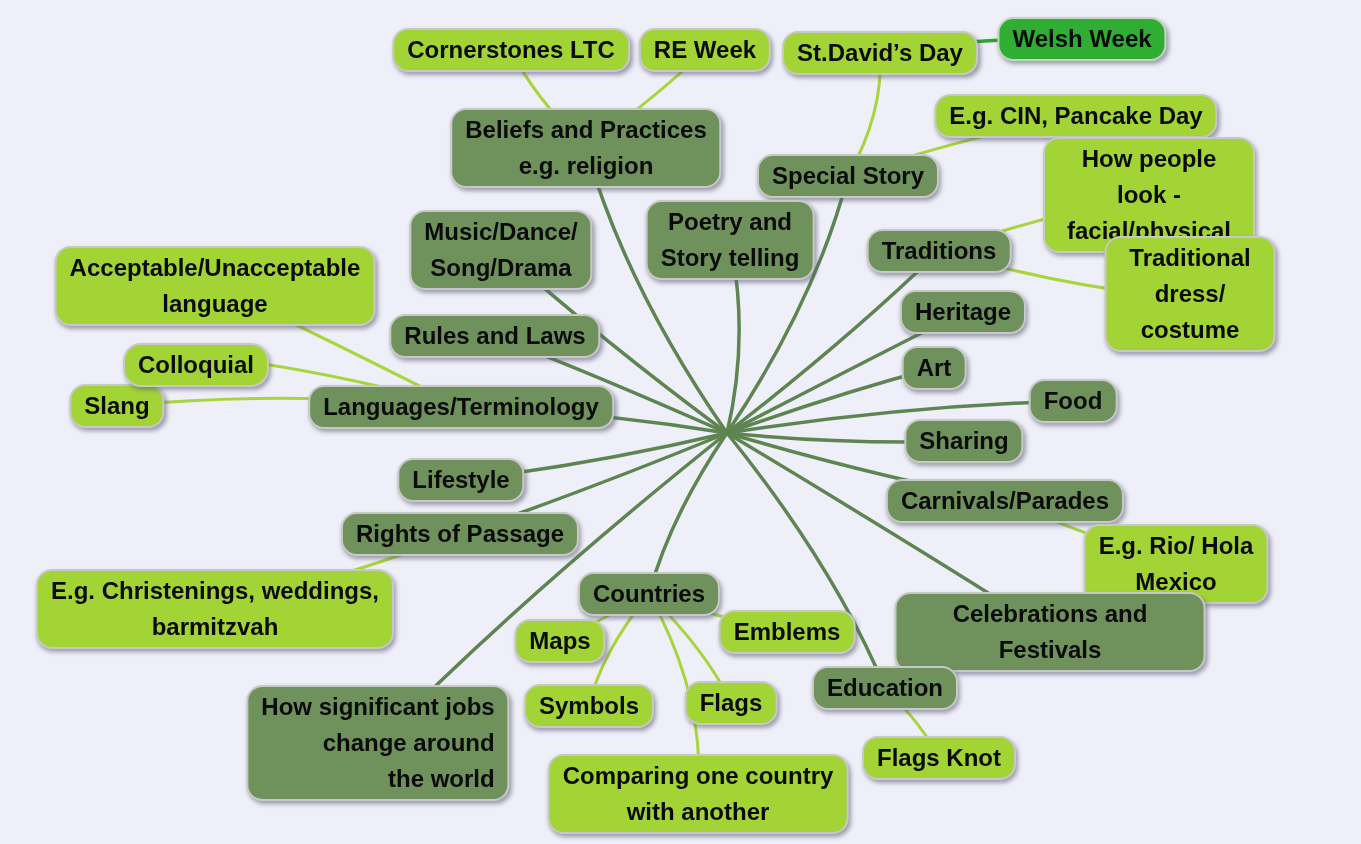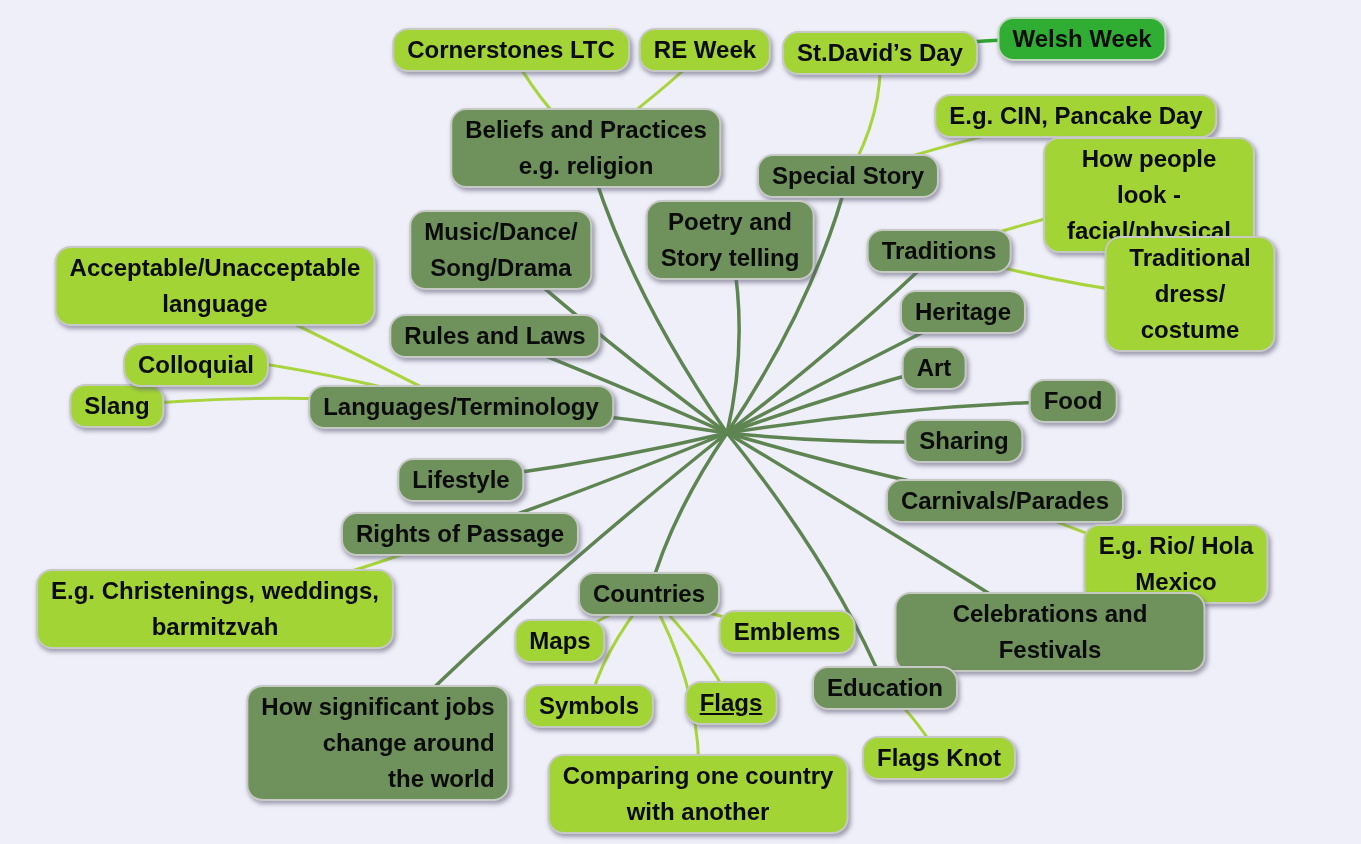--- a/index.html
+++ b/index.html
@@ -115,21 +115,21 @@
     <div class="node branch" style="left: 964px; top: 441px;">Sharing</div>
     <div class="node branch" style="left: 1005px; top: 501px;">Carnivals/Parades</div>
     <div class="node leaf" style="left: 1176px; top: 564px;">E.g. Rio/ Hola Mexico</div>
     <div class="node branch" style="left: 1050px; top: 632px;">Celebrations and Festivals</div>
     <div class="node branch" style="left: 885px; top: 688px;">Education</div>
     <div class="node leaf" style="left: 939px; top: 758px;">Flags Knot</div>
     <div class="node branch" style="left: 649px; top: 594px;">Countries</div>
     <div class="node leaf" style="left: 787px; top: 632px;">Emblems</div>
     <div class="node leaf" style="left: 560px; top: 641px;">Maps</div>
     <div class="node leaf" style="left: 589px; top: 706px;">Symbols</div>
-    <div class="node leaf" style="left: 731px; top: 703px; text-decoration: underline;">Flags</div>
+    <div class="node leaf" style="left: 731px; top: 703px;">Flags</div>
     <div class="node leaf" style="left: 698px; top: 794px;">Comparing one country
 with another</div>
     <div class="node branch" style="left: 378px; top: 743px; text-align: right;">How significant jobs
 change around
 the world</div>
     <div class="node branch" style="left: 460px; top: 534px;">Rights of Passage</div>
     <div class="node leaf" style="left: 215px; top: 609px;">E.g. Christenings, weddings,
 barmitzvah</div>
     <div class="node branch" style="left: 461px; top: 480px;">Lifestyle</div>
     <div class="node branch" style="left: 461px; top: 407px;">Languages/Terminology</div>

